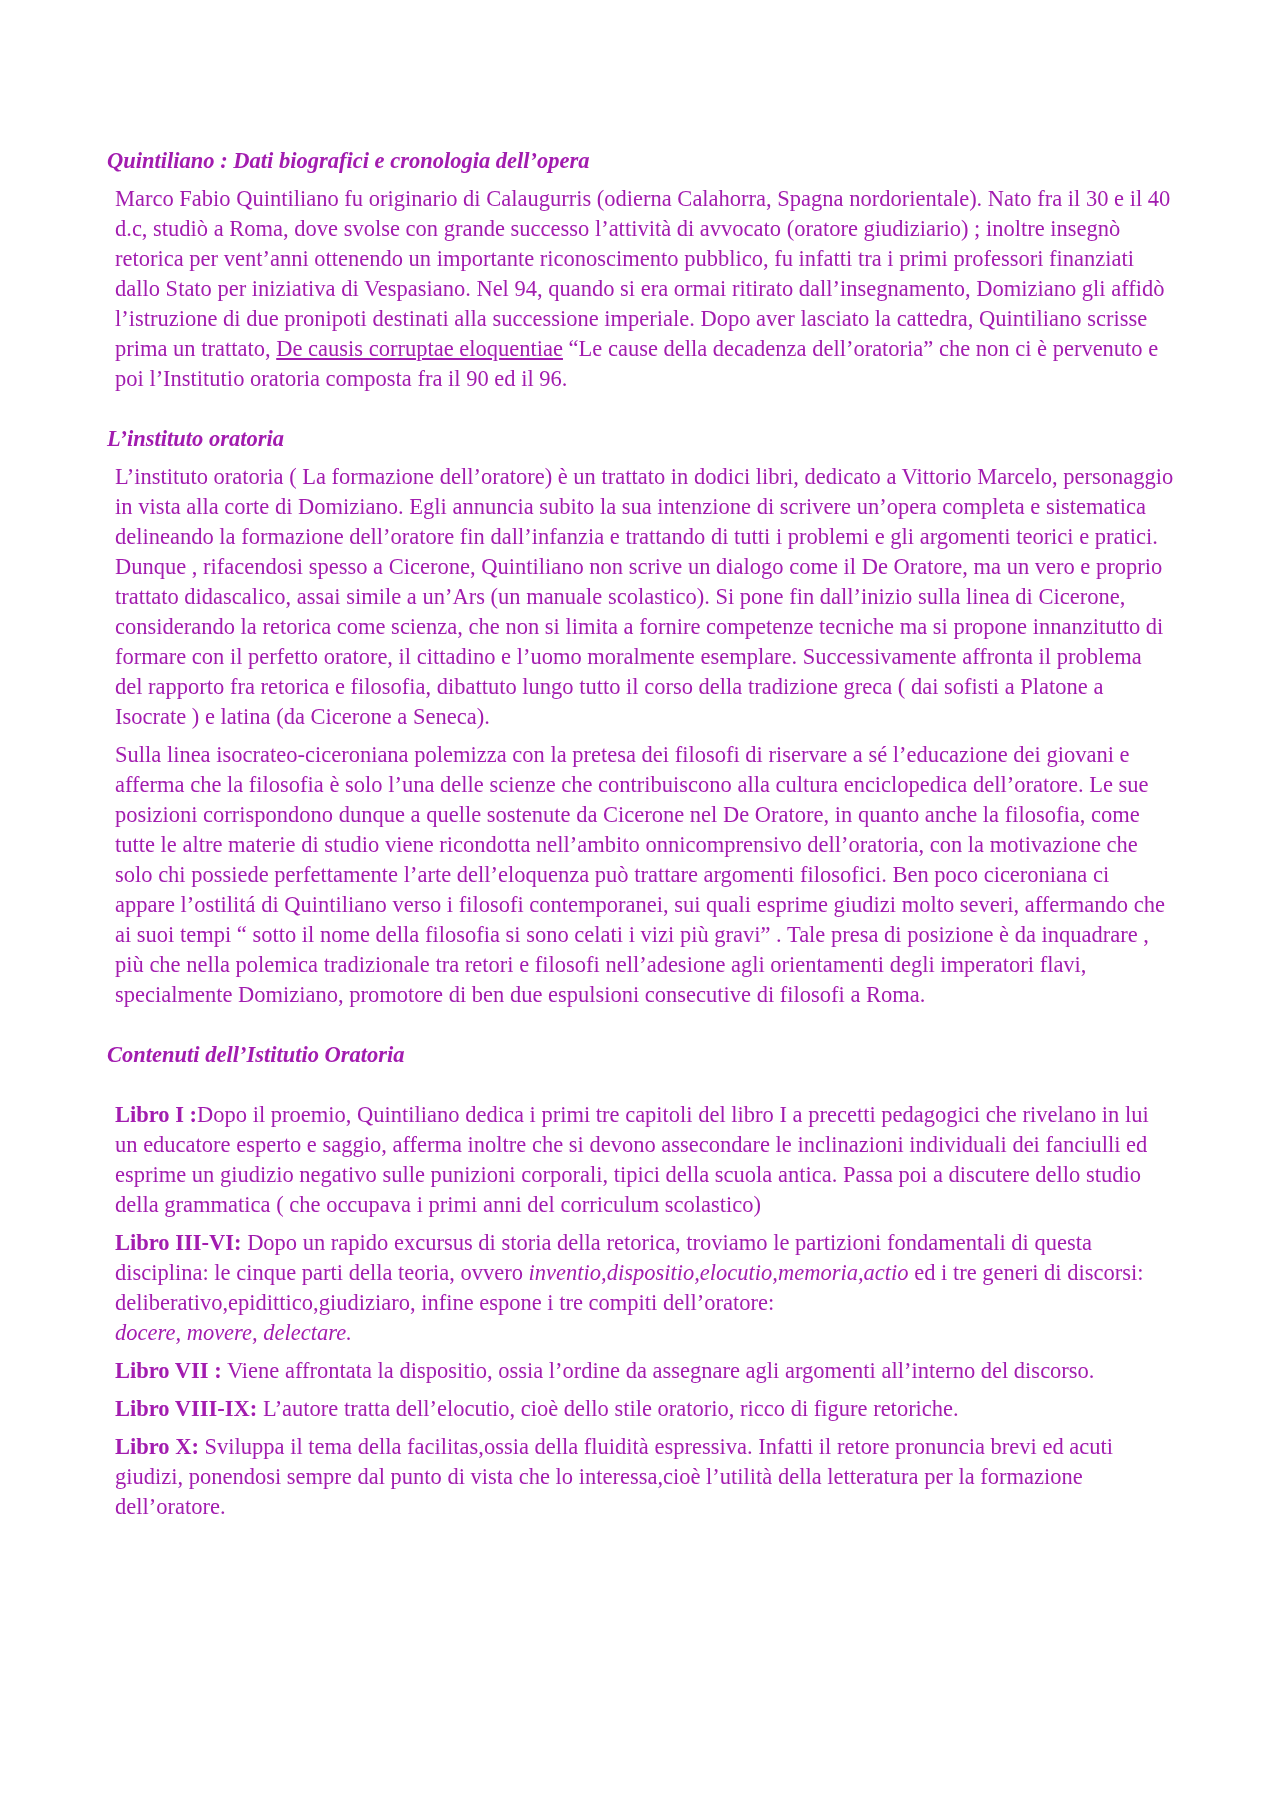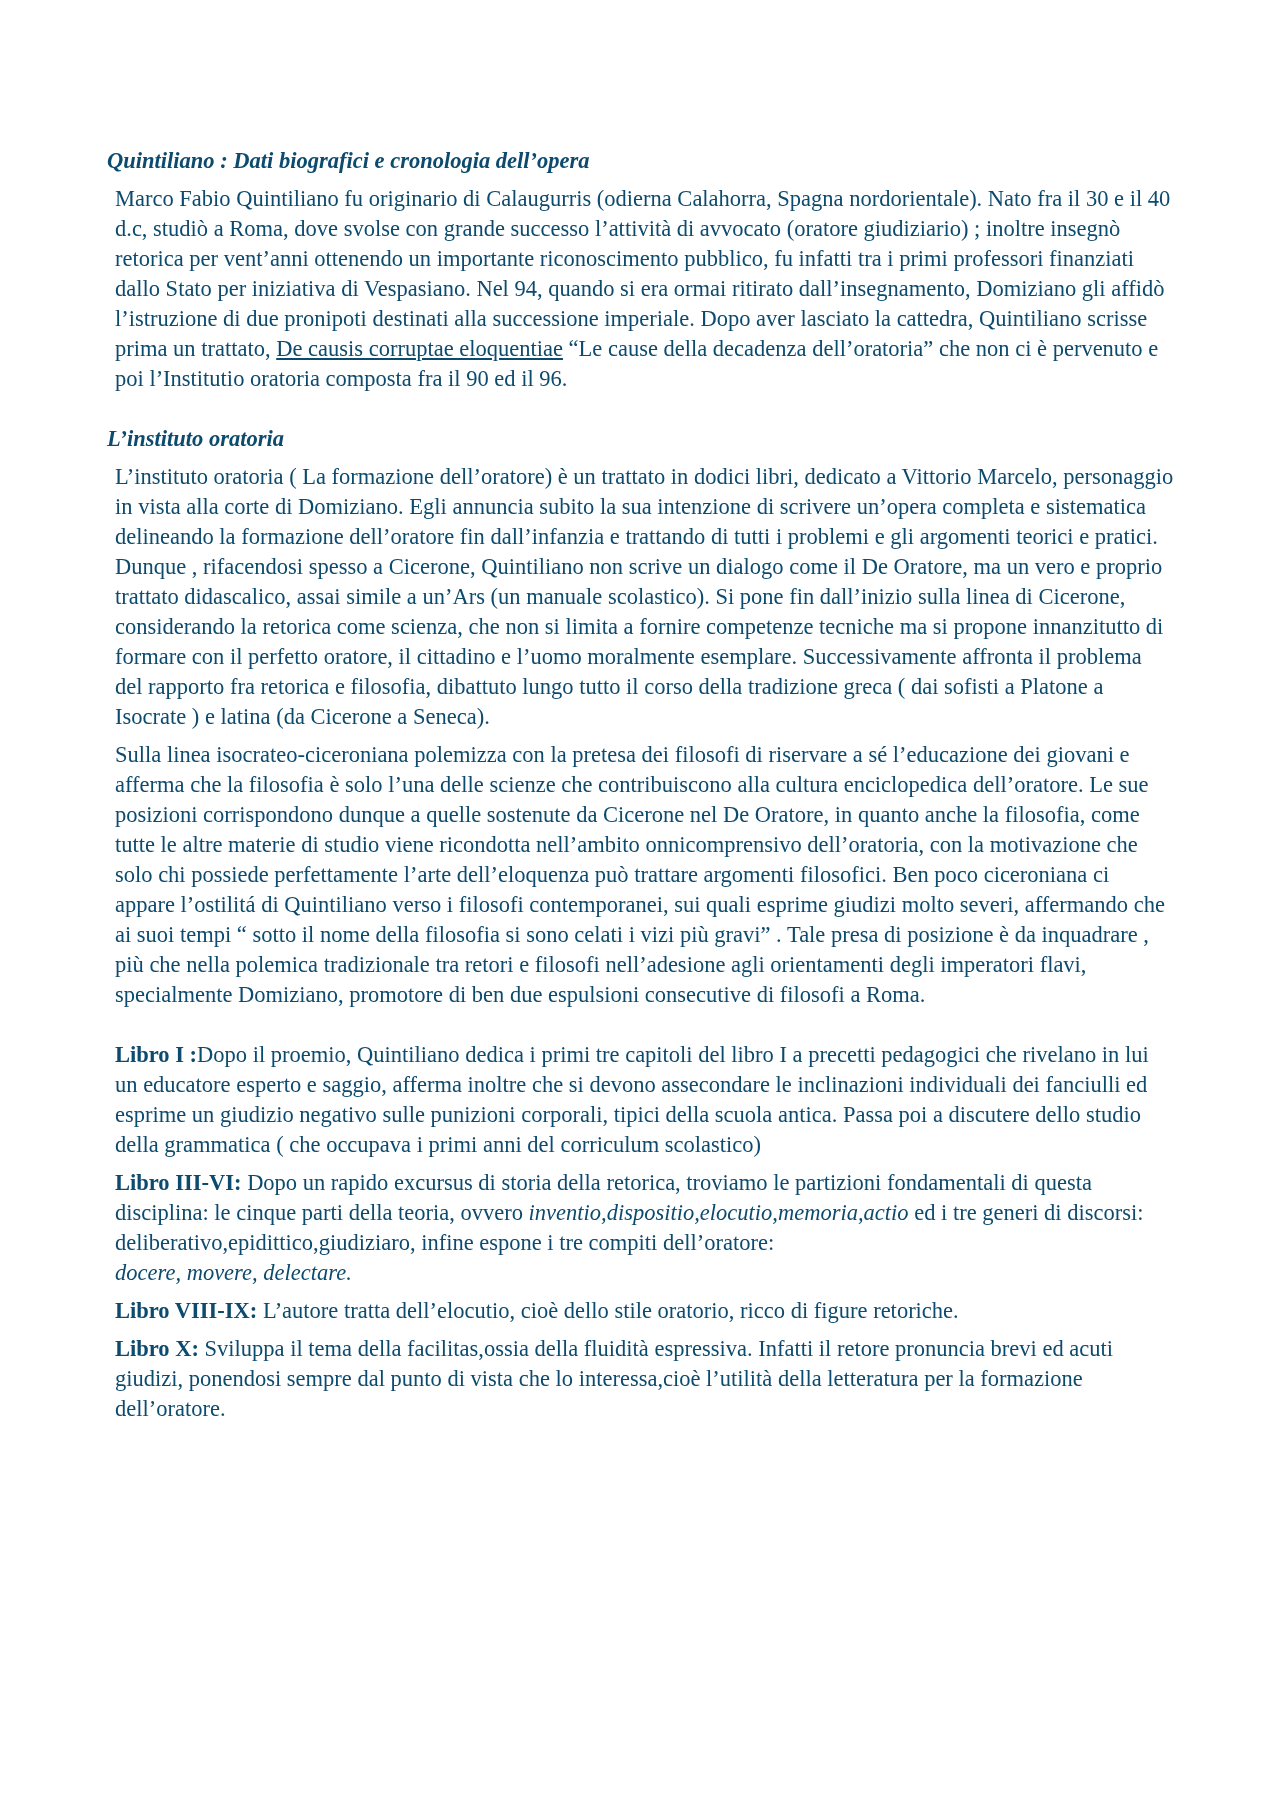--- a/index.html
+++ b/index.html
@@ -12,21 +12,21 @@
     min-height: 1811px;
   }
   .page {
     box-sizing: border-box;
     width: 1280px;
     min-height: 1811px;
     padding: 146px 98px 60px 107px;
     font-family: "Liberation Serif", "DejaVu Serif", serif;
     font-size: 22.5px;
     line-height: 30px;
-    color: #0c4a6e;
+    color: #a21caf;
     text-align: left;
   }
   p {
     margin: 8px;
   }
   .heading {
     font-weight: bold;
     font-style: italic;
     margin: 0;
     font-size: 22.5px;
@@ -56,24 +56,26 @@
   <p class="heading">Quintiliano : Dati biografici e cronologia dell’opera</p>
 
   <p><span>Marco Fabio Quintiliano fu originario di Calaugurris (odierna Calahorra, Spagna nordorientale). Nato fra il 30 e il 40 d.c, studiò a Roma, dove svolse con grande successo l’attività di avvocato (oratore giudiziario) ; inoltre insegnò retorica per vent’anni ottenendo un importante riconoscimento pubblico, fu infatti tra i primi professori finanziati dallo Stato per iniziativa di Vespasiano. Nel 94, quando si era ormai ritirato dall’insegnamento, Domiziano gli affidò l’istruzione di due pronipoti destinati alla successione imperiale. Dopo aver lasciato la cattedra, Quintiliano scrisse prima un trattato, </span><span class="u">De causis corruptae eloquentiae</span><span> “Le cause della decadenza dell’oratoria” che non ci è pervenuto e poi l’Institutio oratoria composta fra il 90 ed il 96.</span></p>
 
   <p class="heading gap-before">L’instituto oratoria</p>
 
   <p>L’instituto oratoria ( La formazione dell’oratore) è un trattato in dodici libri, dedicato a Vittorio Marcelo, personaggio in vista alla corte di Domiziano. Egli annuncia subito la sua intenzione di scrivere un’opera completa e sistematica delineando la formazione dell’oratore fin dall’infanzia e trattando di tutti i problemi e gli argomenti teorici e pratici. Dunque , rifacendosi spesso a Cicerone, Quintiliano non scrive un dialogo come il De Oratore, ma un vero e proprio trattato didascalico, assai simile a un’Ars (un manuale scolastico). Si pone fin dall’inizio sulla linea di Cicerone, considerando la retorica come scienza, che non si limita a fornire competenze tecniche ma si propone innanzitutto di formare con il perfetto oratore, il cittadino e l’uomo moralmente esemplare. Successivamente affronta il problema del rapporto fra retorica e filosofia, dibattuto lungo tutto il corso della tradizione greca ( dai sofisti a Platone a Isocrate ) e latina (da Cicerone a Seneca).</p>
 
   <p>Sulla linea isocrateo-ciceroniana polemizza con la pretesa dei filosofi di riservare a sé l’educazione dei giovani e afferma che la filosofia è solo l’una delle scienze che contribuiscono alla cultura enciclopedica dell’oratore. Le sue posizioni corrispondono dunque a quelle sostenute da Cicerone nel De Oratore, in quanto anche la filosofia, come tutte le altre materie di studio viene ricondotta nell’ambito onnicomprensivo dell’oratoria, con la motivazione che solo chi possiede perfettamente l’arte dell’eloquenza può trattare argomenti filosofici. Ben poco ciceroniana ci appare l’ostilitá di Quintiliano verso i filosofi contemporanei, sui quali esprime giudizi molto severi, affermando che ai suoi tempi “ sotto il nome della filosofia si sono celati i vizi più gravi” . Tale presa di posizione è da inquadrare , più che nella polemica tradizionale tra retori e filosofi  nell’adesione agli orientamenti degli imperatori flavi, specialmente Domiziano, promotore di ben due espulsioni consecutive di filosofi a Roma.</p>
 
+  <p class="heading gap-before gap-after">Contenuti dell’Istitutio Oratoria</p>
 
   <p class="gap-before"><span class="bi">Libro I :</span><span>Dopo il proemio, Quintiliano dedica i primi tre capitoli del libro I a precetti pedagogici che rivelano in lui un educatore esperto e saggio, afferma inoltre che si devono assecondare le inclinazioni individuali dei fanciulli ed esprime un giudizio negativo sulle punizioni corporali, tipici della scuola antica. Passa poi a discutere dello studio della grammatica ( che occupava i primi anni del corriculum scolastico)</span></p>
 
 
   <p><span class="bi">Libro III-VI:</span><span> Dopo un rapido excursus di storia della retorica, troviamo le partizioni fondamentali di questa disciplina: le cinque parti della teoria, ovvero </span><span class="i">inventio,dispositio,elocutio,memoria,actio</span><span> ed i tre generi di discorsi: deliberativo,epidittico,giudiziaro, infine espone i tre compiti dell’oratore:</span><br><span class="i">docere, movere, delectare.</span></p>
 
+  <p><span class="bi">Libro VII :</span><span> Viene affrontata la dispositio, ossia l’ordine da assegnare agli argomenti all’interno del discorso.</span></p>
 
   <p><span class="bi">Libro VIII-IX:</span><span> L’autore tratta dell’elocutio, cioè dello stile oratorio, ricco di figure retoriche.</span></p>
 
   <p><span class="bi">Libro X:</span><span> Sviluppa il tema della facilitas,ossia della fluidità espressiva. Infatti il retore pronuncia brevi ed acuti giudizi, ponendosi sempre dal punto di vista che lo interessa,cioè l’utilità della letteratura per la formazione dell’oratore.</span></p>
 
 </div>
 
 </body></html>

